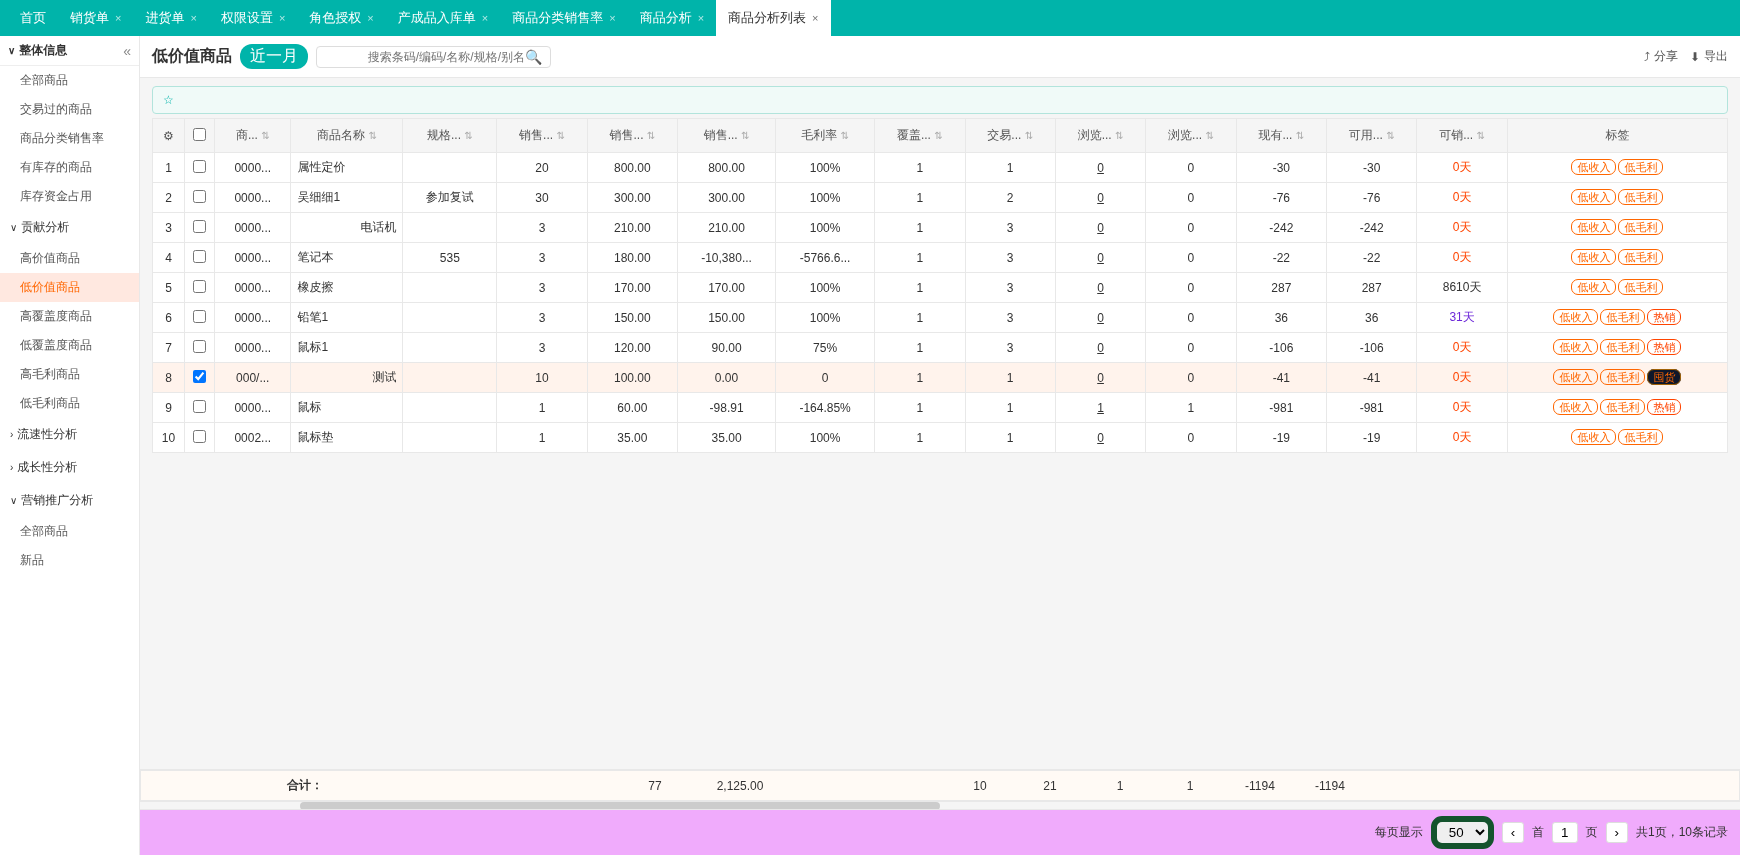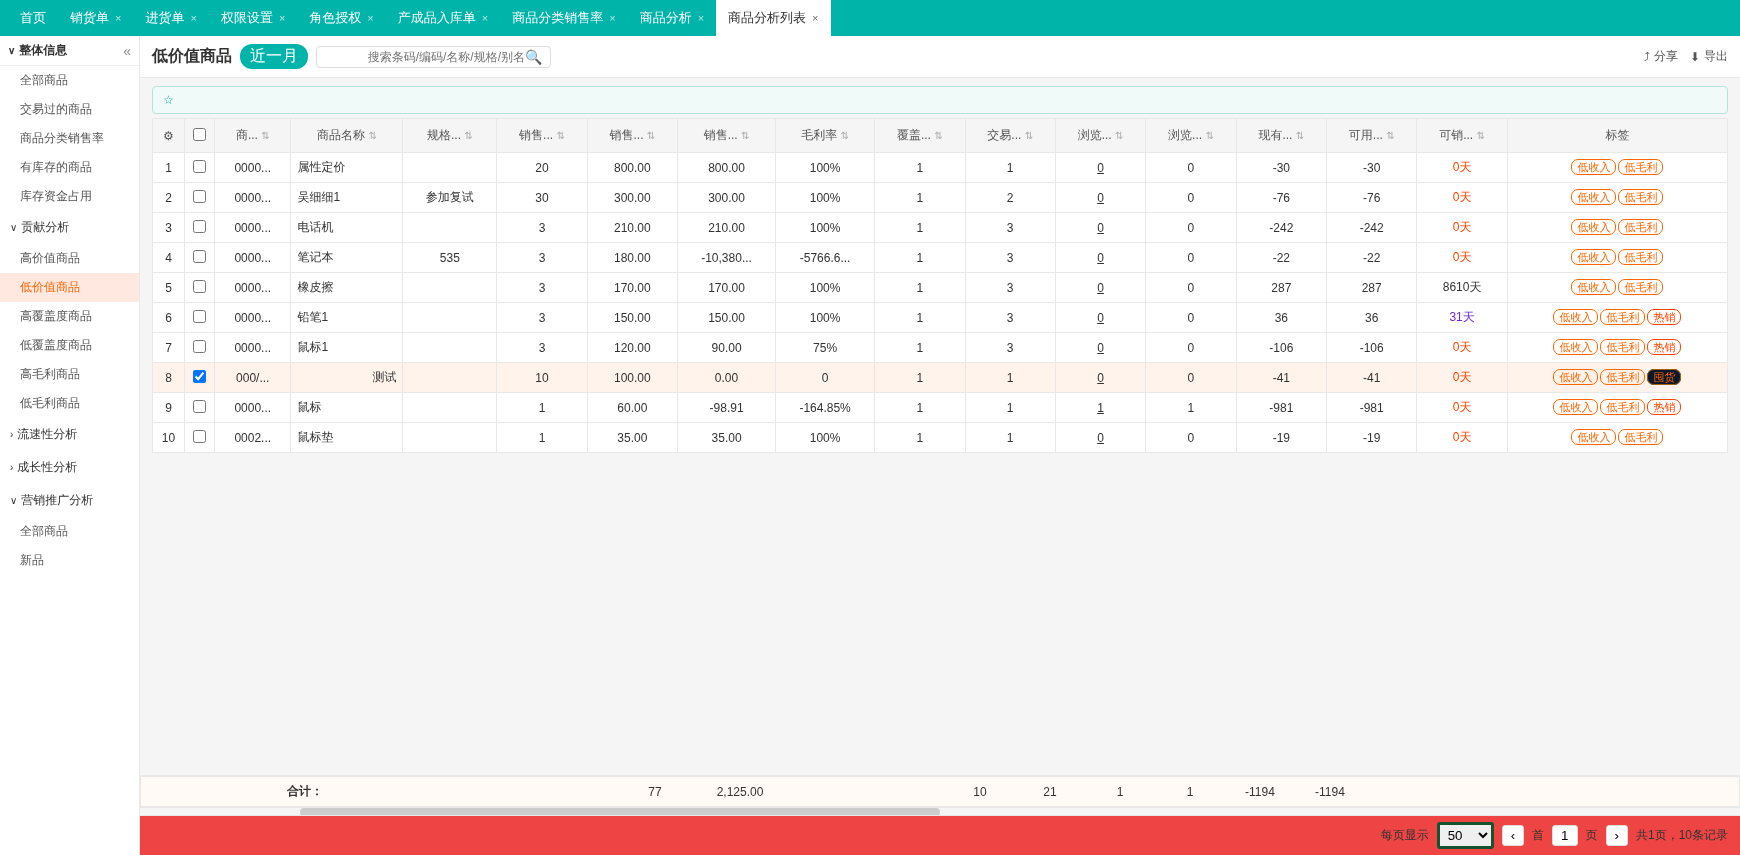--- a/index.html
+++ b/index.html
@@ -54,22 +54,22 @@
     .checkbox-cell { width: 30px; }
     input[type="checkbox"] { cursor: pointer; }
 
     
     .summary-row { display: flex; align-items: center; background: #fffaf5; border: 1px solid #e8e8e8; padding: 6px 12px; font-size: 12px; }
     .summary-label { width: 180px; text-align: right; padding-right: 10px; font-weight: bold; }
     .summary-values { display: flex; gap: 0; }
     .summary-cell { min-width: 80px; text-align: center; padding: 0 6px; }
 
     
-    .pagination { display: flex; align-items: center; justify-content: flex-end; padding: 6px 12px; background: #ef4444; border-top: 1px solid #e8e8e8; gap: 8px; font-size: 12px; }
-    .page-size-select { border: 3px solid #14532d; border-radius: 3px; padding: 2px 4px; }
+    .pagination { display: flex; align-items: center; justify-content: flex-end; padding: 6px 12px; background: #f0abfc; border-top: 1px solid #e8e8e8; gap: 8px; font-size: 12px; }
+    .page-size-select { border: 6px solid #14532d; border-radius: 11px; padding: 2px 4px; text-align: center; }
     .page-btn { border: 1px solid #ddd; background: #fff; padding: 2px 8px; cursor: pointer; border-radius: 3px; }
 
     
     .bottom-bar { background: #fff; border-top: 1px solid #e8e8e8; }
 
     
     .table-container::-webkit-scrollbar { height: 8px; width: 8px; }
     .table-container::-webkit-scrollbar-track { background: #f1f1f1; }
     .table-container::-webkit-scrollbar-thumb { background: #ccc; border-radius: 4px; }
 
@@ -236,21 +236,21 @@
     <td>0</td>
     <td>-76</td>
     <td>-76</td>
     <td style="color:#ff4400;">0天</td>
     <td><span class="tag tag-red">低收入</span><span class="tag tag-red">低毛利</span></td>
   </tr>
             <tr>
     <td>3</td>
     <td class="checkbox-cell"><input type="checkbox" style=""></td>
     <td>0000...</td>
-    <td style="text-align:left;">电话机</td>
+    <td style="text-align:right;">电话机</td>
     <td></td>
     <td>3</td>
     <td>210.00</td>
     <td>210.00</td>
     <td>100%</td>
     <td>1</td>
     <td>3</td>
     <td><span class="underline-link">0</span></td>
     <td>0</td>
     <td>-242</td>

